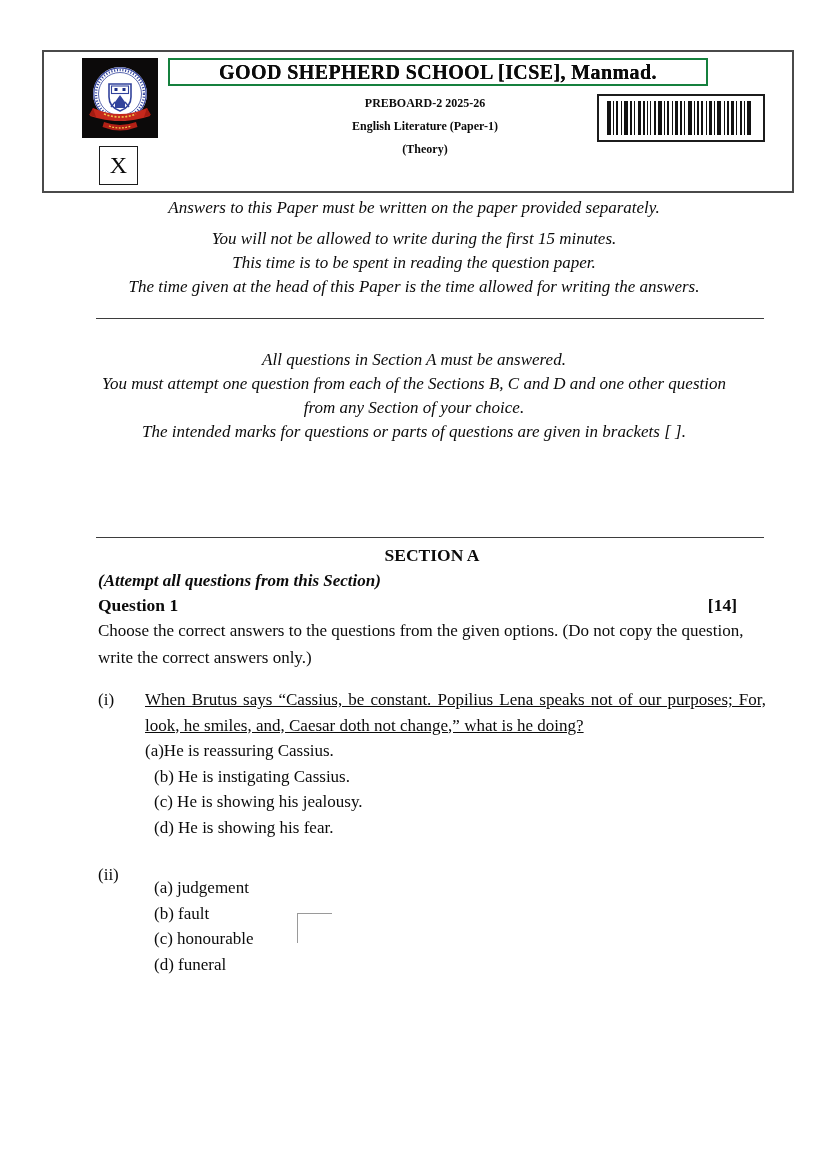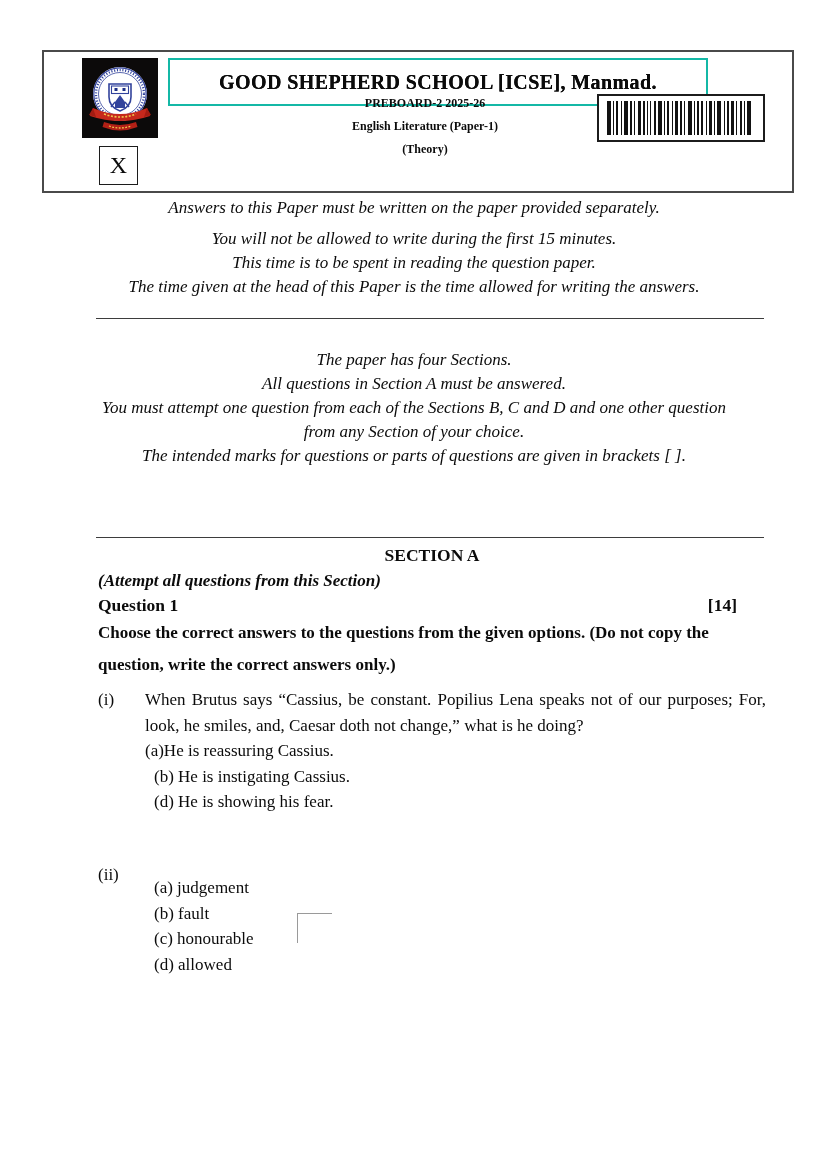--- a/index.html
+++ b/index.html
@@ -16,22 +16,22 @@
   }
   .logo {
     position:absolute; left:38px; top:6px; width:76px; height:80px;
   }
   .class-box {
     position:absolute; left:55px; top:94px; width:39px; height:39px;
     border:1.5px solid #1c1c1c; display:flex; align-items:center; justify-content:center;
     font-size:24px;
   }
   .name-box {
-    position:absolute; left:124px; top:6px; width:540px; height:48px;
-    border:2px solid #14b8a6; display:flex; align-items:center; justify-content:center;
+    position:absolute; left:124px; top:6px; width:540px; height:28px;
+    border:2px solid #15803d; display:flex; align-items:center; justify-content:center;
   }
   .name-box span {
     font-weight:bold; font-size:20px; letter-spacing:0.4px;
     text-shadow:0 0 0.6px #000;
     white-space:nowrap;
   }
   .subtitle {
     position:absolute; left:0; top:40px; width:100%; text-align:center;
     transform:translateX(7px);
     font-weight:bold; font-size:12px; line-height:23px;
@@ -58,28 +58,28 @@
   .instr2 .narrow { max-width:650px; margin:0 auto; }
   
   .section-a-head { position:absolute; left:98px; top:544px; width:668px; }
   .sec-title { text-align:center; font-weight:bold; font-size:17.5px; line-height:22px; }
   .sec-sub { font-weight:bold; font-style:italic; font-size:17px; line-height:24px; margin-top:3px; }
   .q-head {
     display:flex; justify-content:space-between; align-items:baseline;
     font-weight:bold; font-size:17.5px; line-height:24px;
   }
   .q-head .marks { margin-right:29px; }
-  .q-instr { font-weight:bold; font-size:17px; line-height:32px; max-width:655px; }
+  .q-instr { font-weight:normal; font-size:17px; line-height:27px; max-width:655px; }
   
   .question { position:absolute; left:98px; width:668px; display:flex; font-size:17px; line-height:25.5px; }
   .question-i  { top:687px; }
   .question-ii { top:862px; }
   .q-num { width:47px; flex-shrink:0; }
   .q-body { flex:1; }
-  .q-text { text-align:justify; }
+  .q-text { text-align:justify;text-decoration:underline; }
   .options .opt { display:block; }
   .options .indented { padding-left:9px; }
   .options-gap { margin-top:13px; }
   
   .artifact {
     position:absolute; left:297px; top:913px; width:35px; height:30px;
     border-top:1.2px solid #9a9a9a; border-left:1.2px solid #9a9a9a;
   }
 </style>
 </head>
@@ -168,21 +168,20 @@
   <div class="instr1">
     <div class="line-first">Answers to this Paper must be written on the paper provided separately.</div>
     <div>You will not be allowed to write during the first 15 minutes.</div>
     <div>This time is to be spent in reading the question paper.</div>
     <div>The time given at the head of this Paper is the time allowed for writing the answers.</div>
   </div>
 
   <div class="rule rule-1"></div>
 
   <div class="instr2">
-    <div>The paper has four Sections.</div>
     <div>All questions in Section A must be answered.</div>
     <div class="narrow">You must attempt one question from each of the Sections B, C and D and one other question from any Section of your choice.</div>
     <div>The intended marks for questions or parts of questions are given in brackets [ ].</div>
   </div>
 
   <div class="rule rule-2"></div>
 
   <div class="section-a-head">
     <div class="sec-title">SECTION A</div>
     <div class="sec-sub">(Attempt all questions from this Section)</div>
@@ -193,32 +192,33 @@
     <div class="q-instr">Choose the correct answers to the questions from the given options. (Do not copy the question, write the correct answers only.)</div>
   </div>
 
   <div class="question question-i">
     <div class="q-num">(i)</div>
     <div class="q-body">
       <div class="q-text">When Brutus says “Cassius, be constant. Popilius Lena speaks not of our purposes; For, look, he smiles, and, Caesar doth not change,” what is he doing?</div>
       <div class="options">
         <span class="opt">(a)He is reassuring Cassius.</span>
         <span class="opt indented">(b) He is instigating Cassius.</span>
+        <span class="opt indented">(c) He is showing his jealousy.</span>
         <span class="opt indented">(d) He is showing his fear.</span>
       </div>
     </div>
   </div>
 
   <div class="question question-ii">
     <div class="q-num">(ii)</div>
     <div class="q-body">
       <div class="options options-gap">
         <span class="opt indented">(a) judgement</span>
         <span class="opt indented">(b) fault</span>
         <span class="opt indented">(c) honourable</span>
-        <span class="opt indented">(d) allowed</span>
+        <span class="opt indented">(d) funeral</span>
       </div>
     </div>
   </div>
 
   <div class="artifact"></div>
 
 </div>
 
 </body></html>

